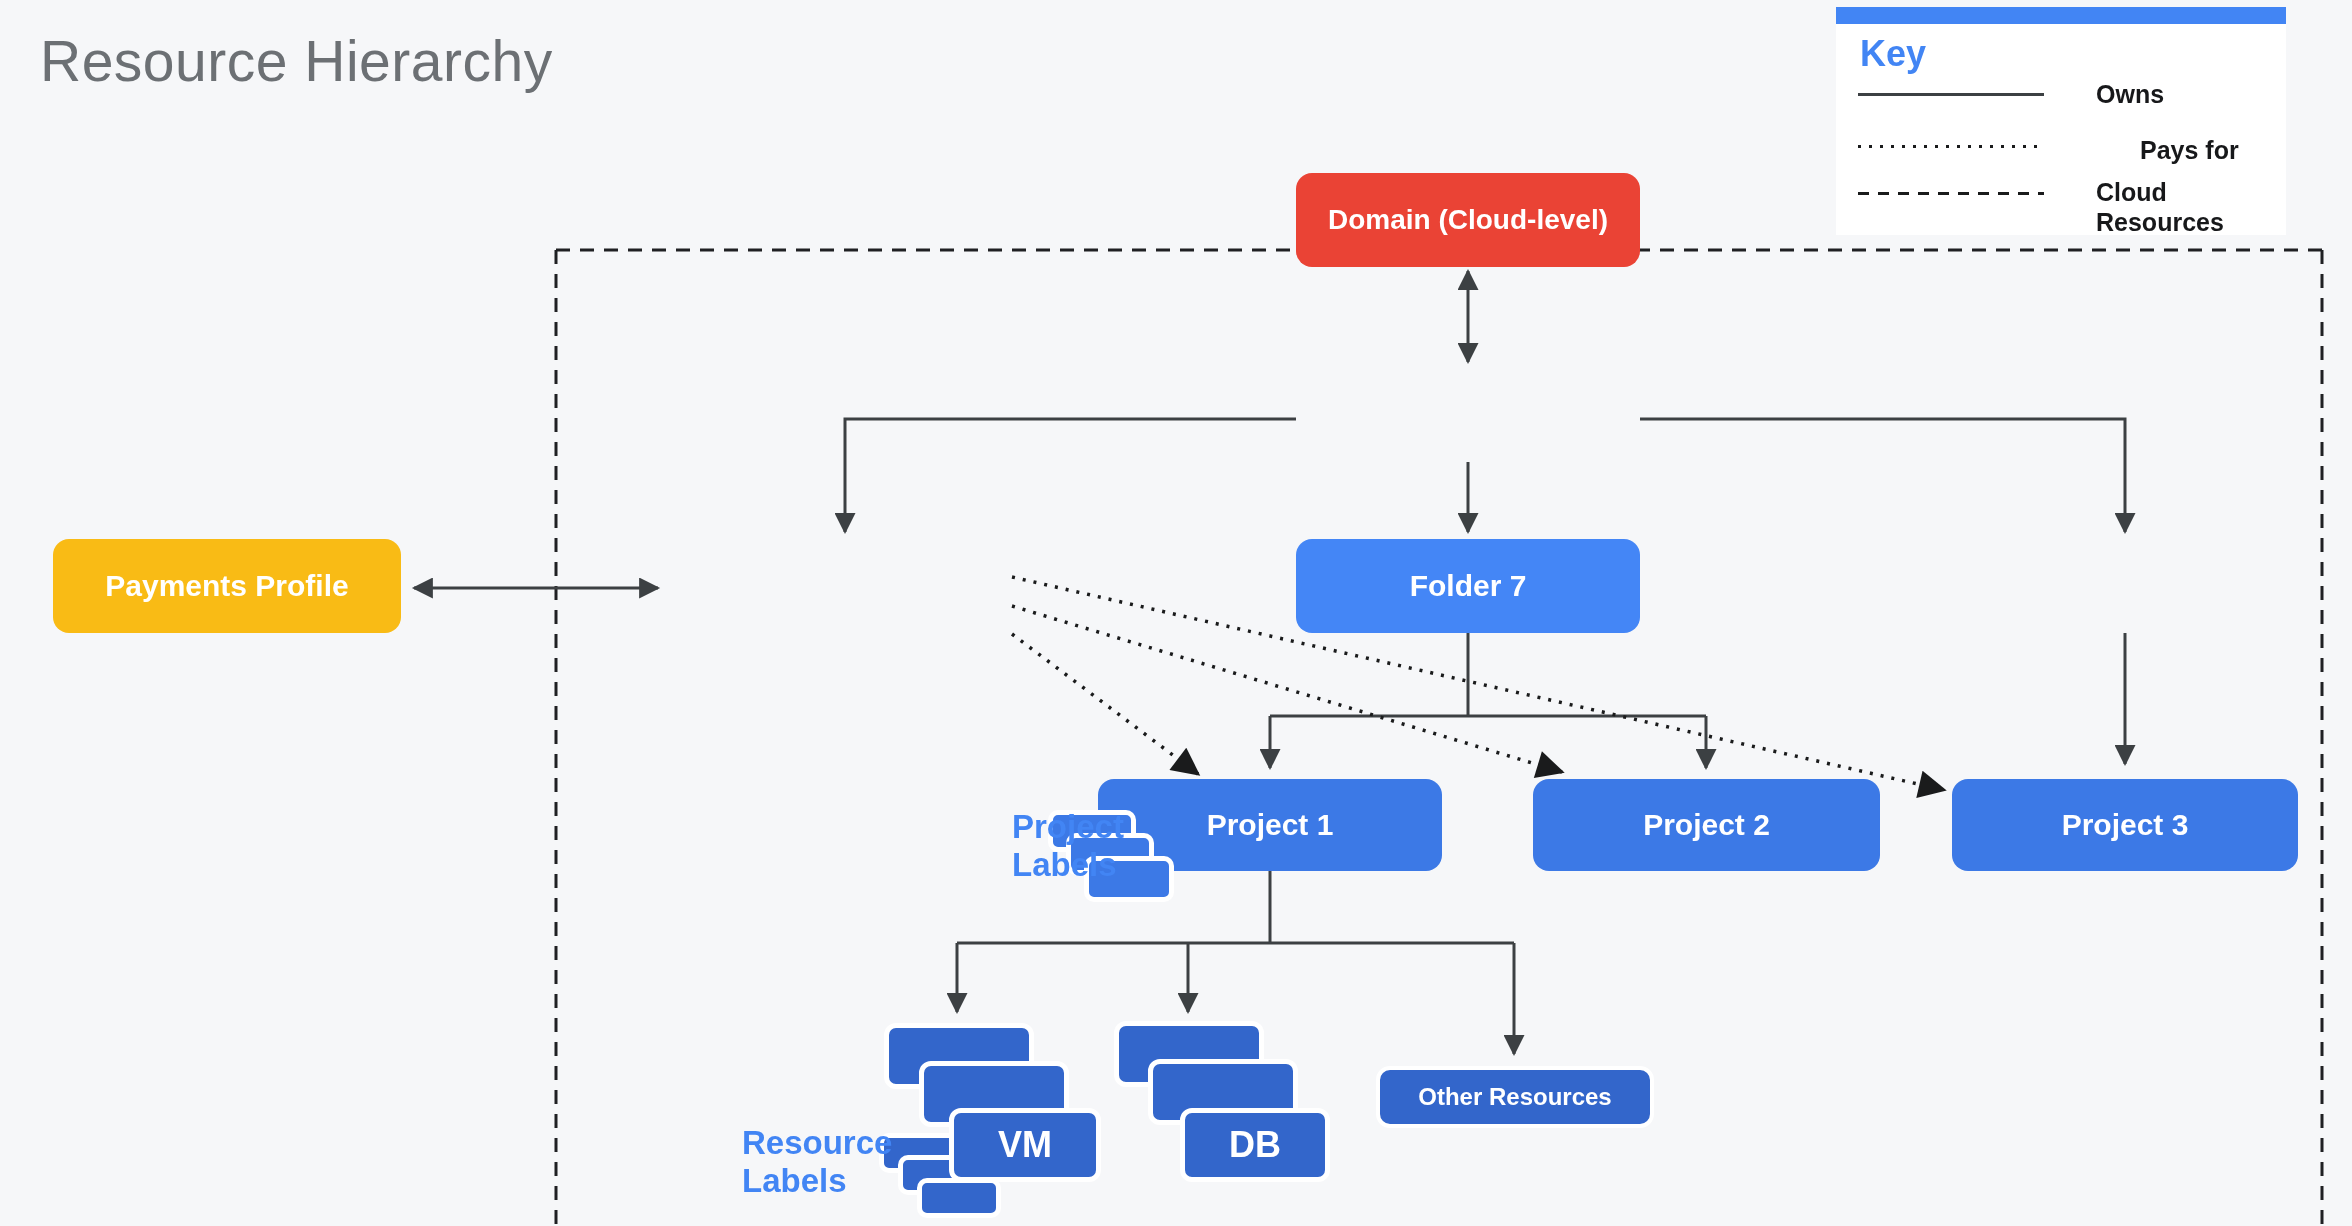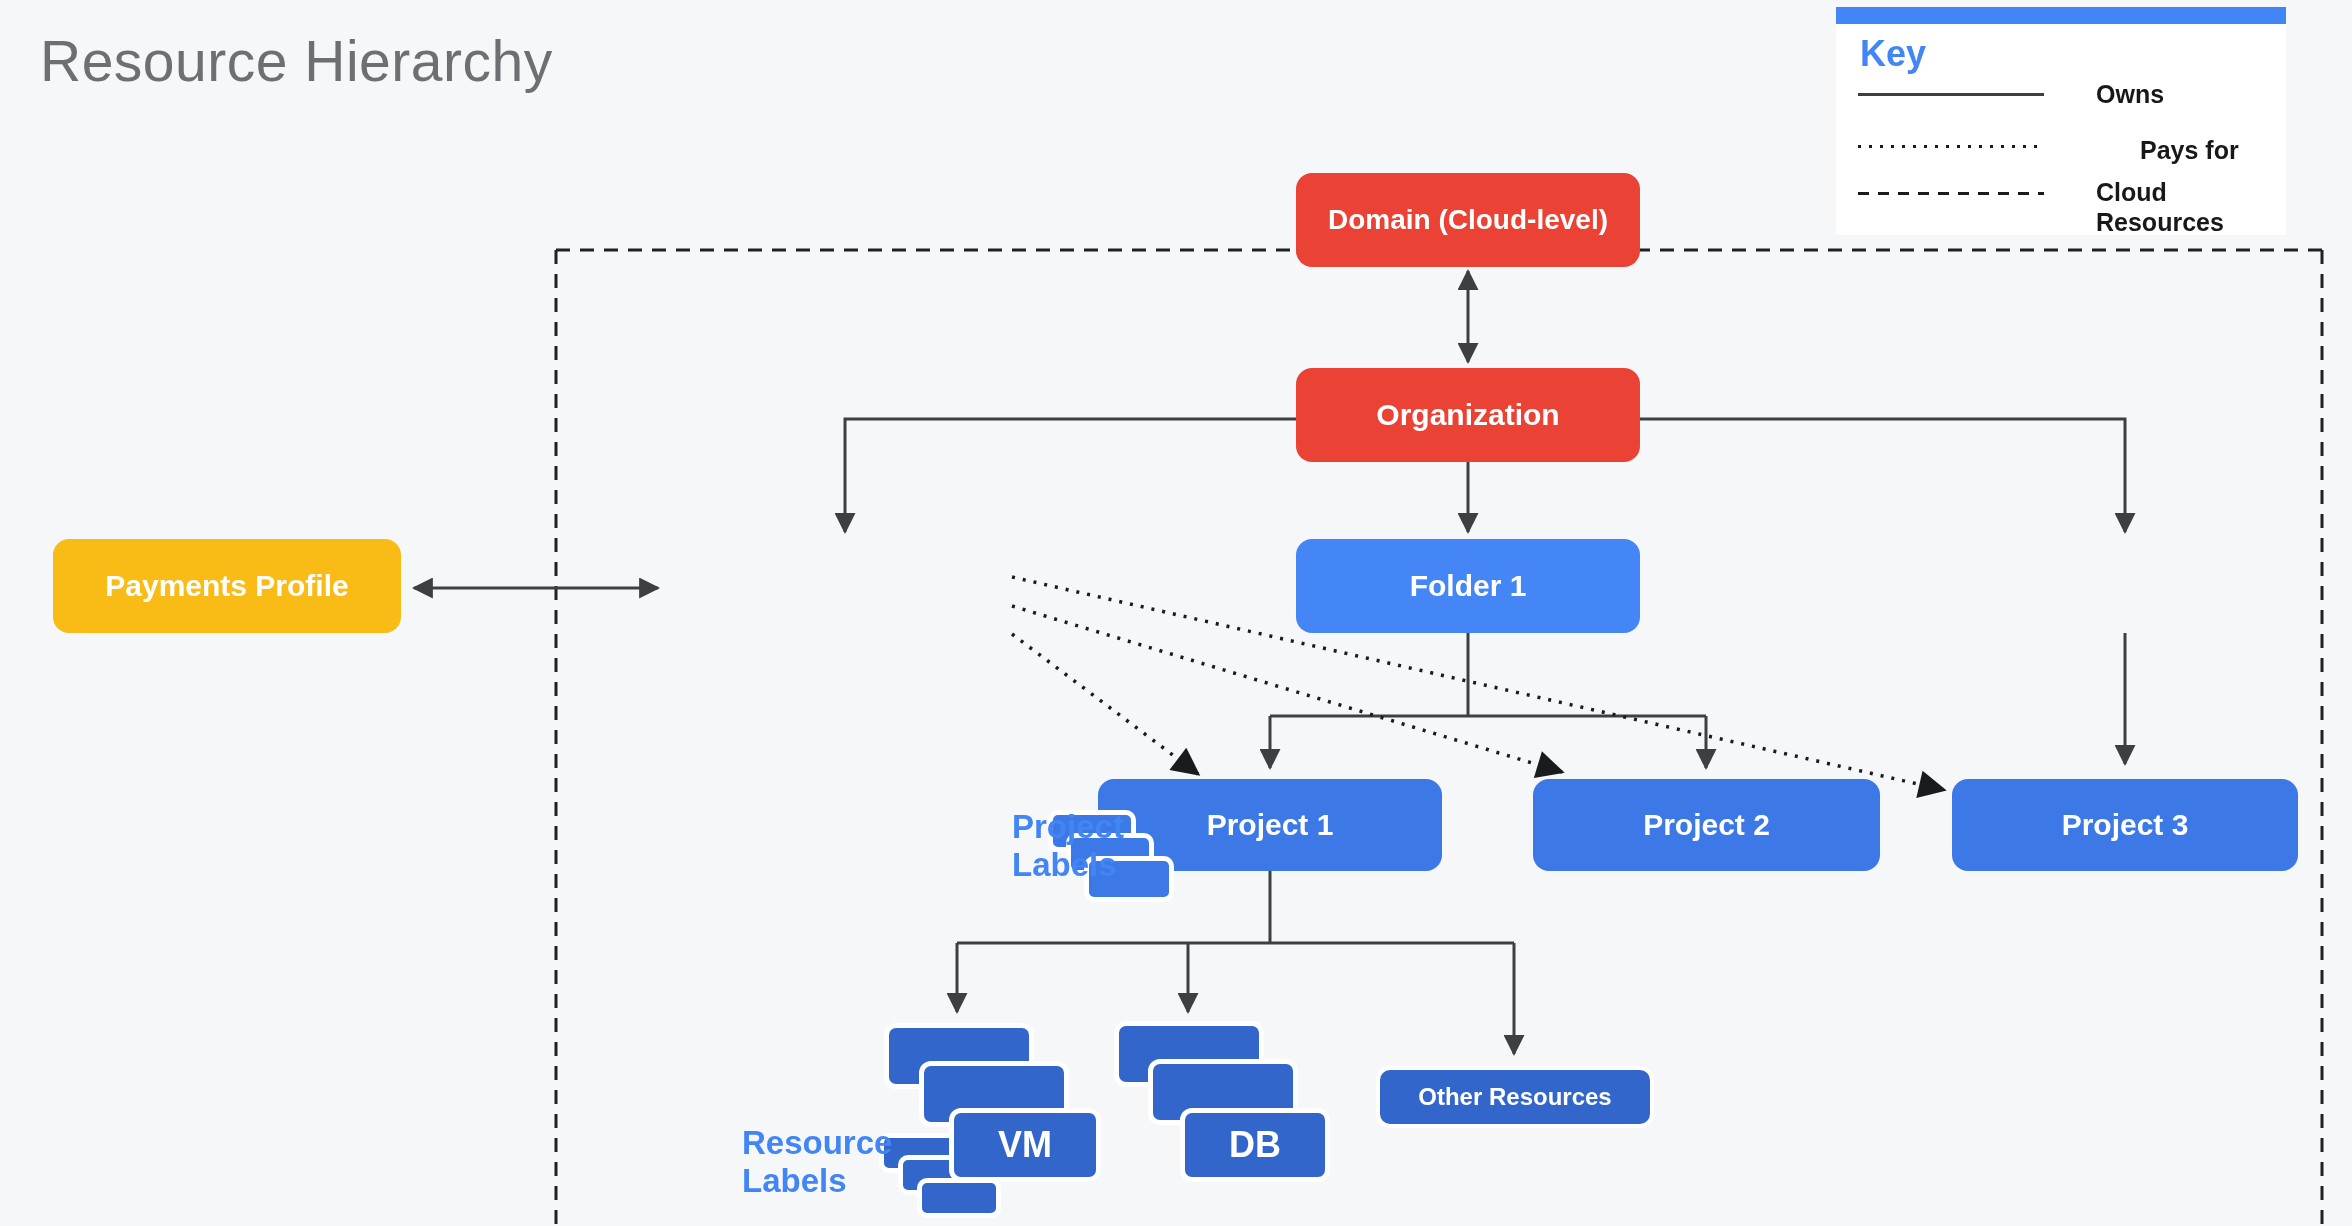--- a/index.html
+++ b/index.html
@@ -122,28 +122,25 @@
     <path class="ln" d="M1514 943 V1054" marker-end="url(#m-end)"></path>
 
     <path class="dot" d="M1012 577 L1944 790" marker-end="url(#m-dot)"></path>
     <path class="dot" d="M1012 606 L1562 772" marker-end="url(#m-dot)"></path>
     <path class="dot" d="M1012 634 L1198 774" marker-end="url(#m-dot)"></path>
   </svg>
 
   <div class="node" id="n-domain">
       <span>Domain (Cloud-level)</span>
     </div>
-  <div class="node" id="n-organization">
-      <span>Organization</span>
-    </div>
   <div class="node" id="n-payments">
       <span>Payments Profile</span>
     </div>
   <div class="node" id="n-folder1">
-      <span>Folder 1</span>
+      <span>Folder 7</span>
     </div>
   <div class="node" id="n-project1">
       <span>Project 1</span>
     </div>
   <div class="node" id="n-project2">
       <span>Project 2</span>
     </div>
   <div class="node" id="n-project3">
       <span>Project 3</span>
     </div>

